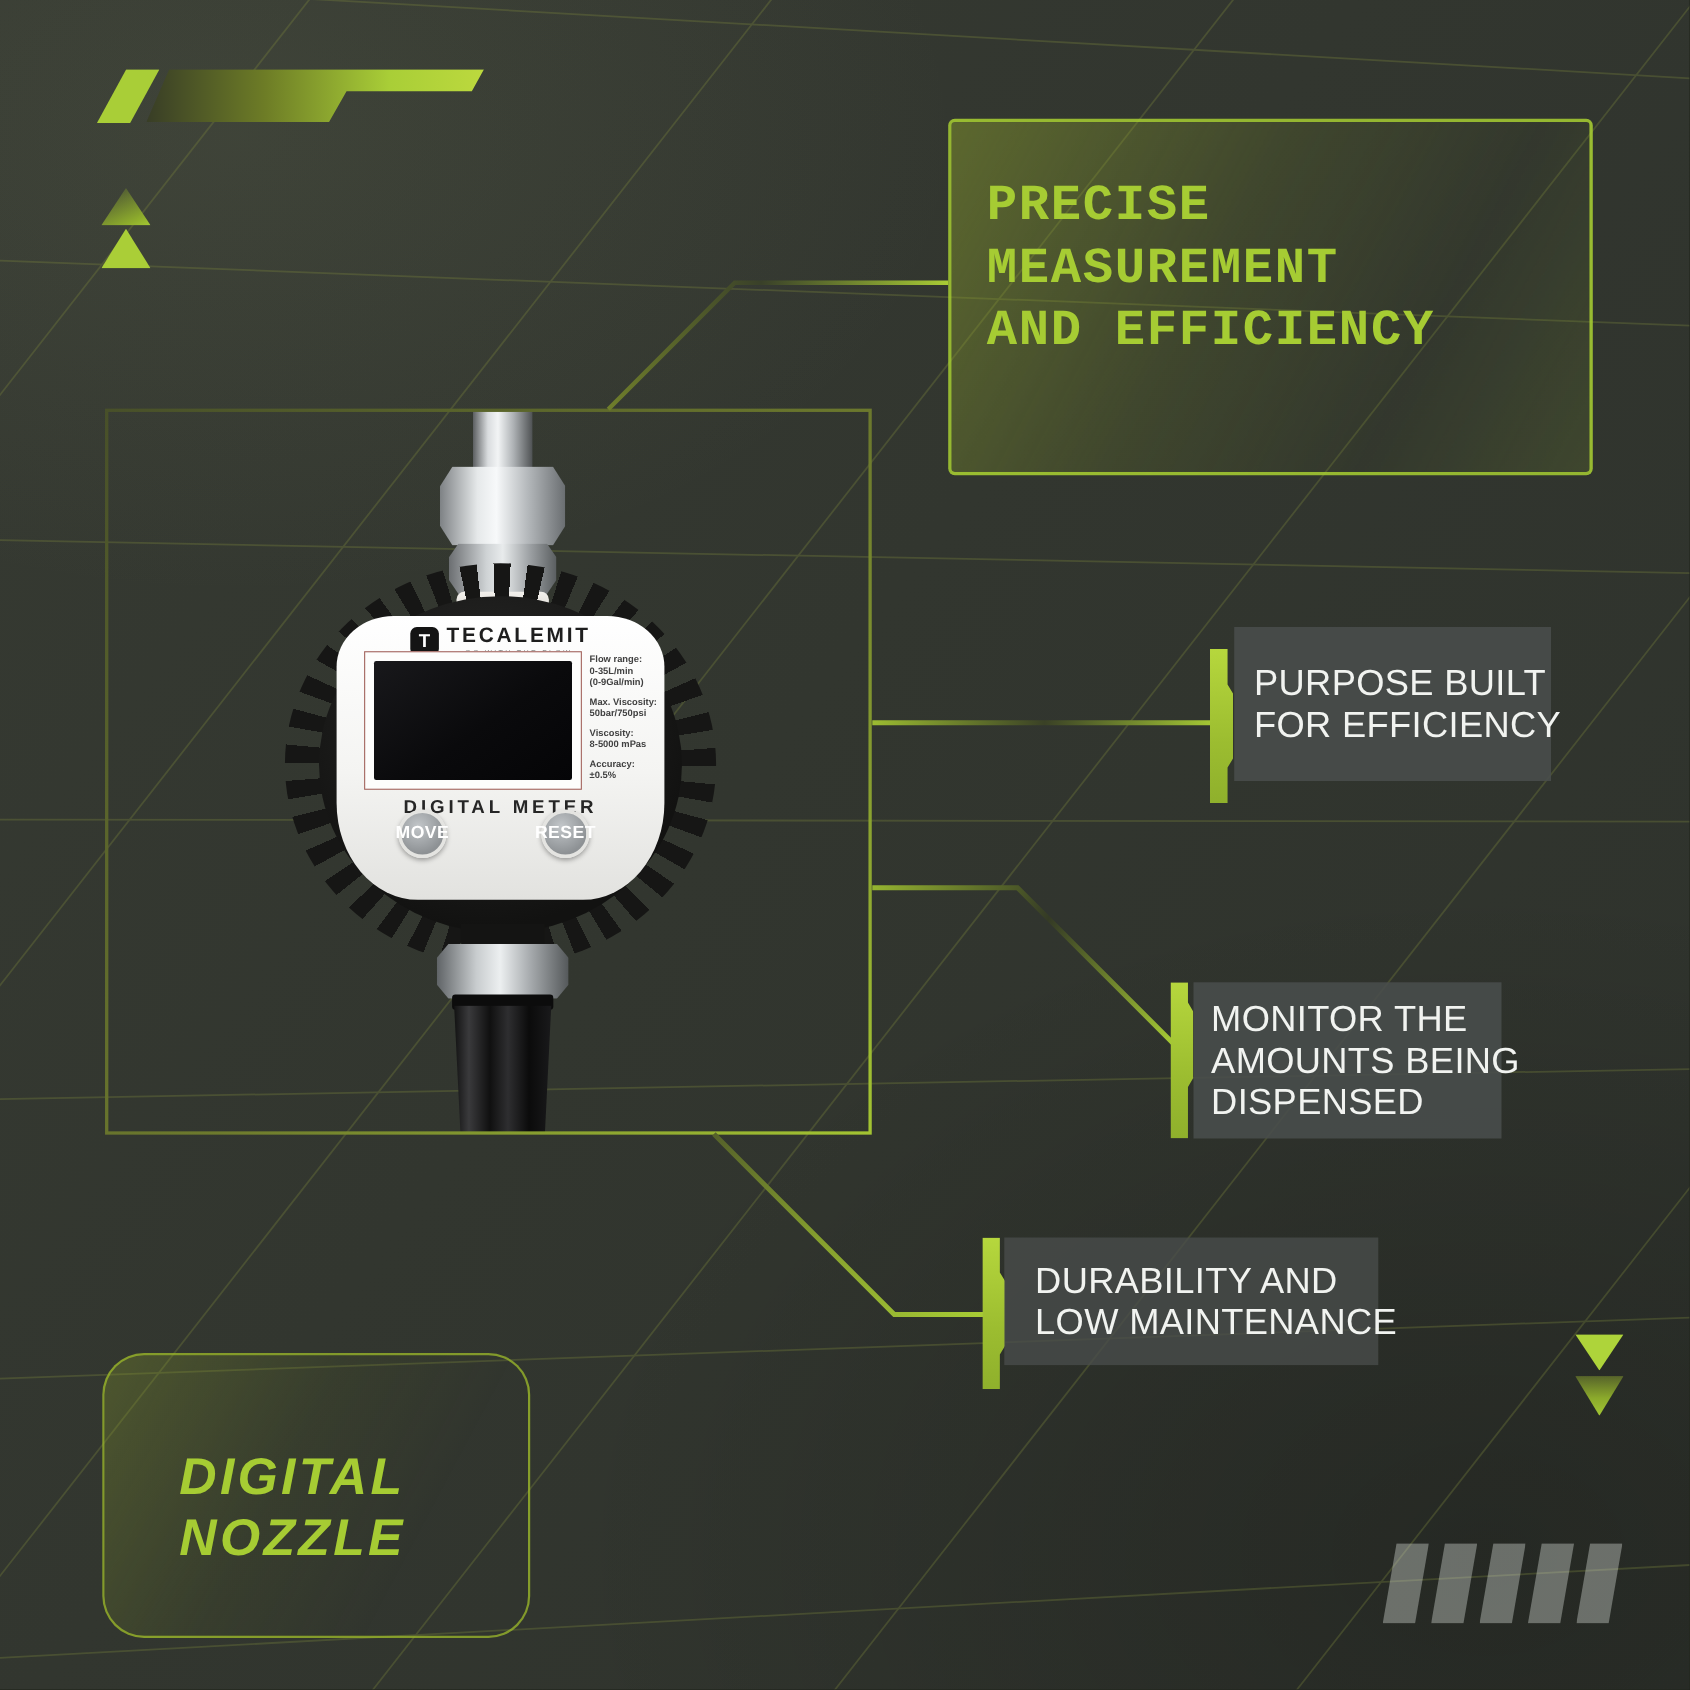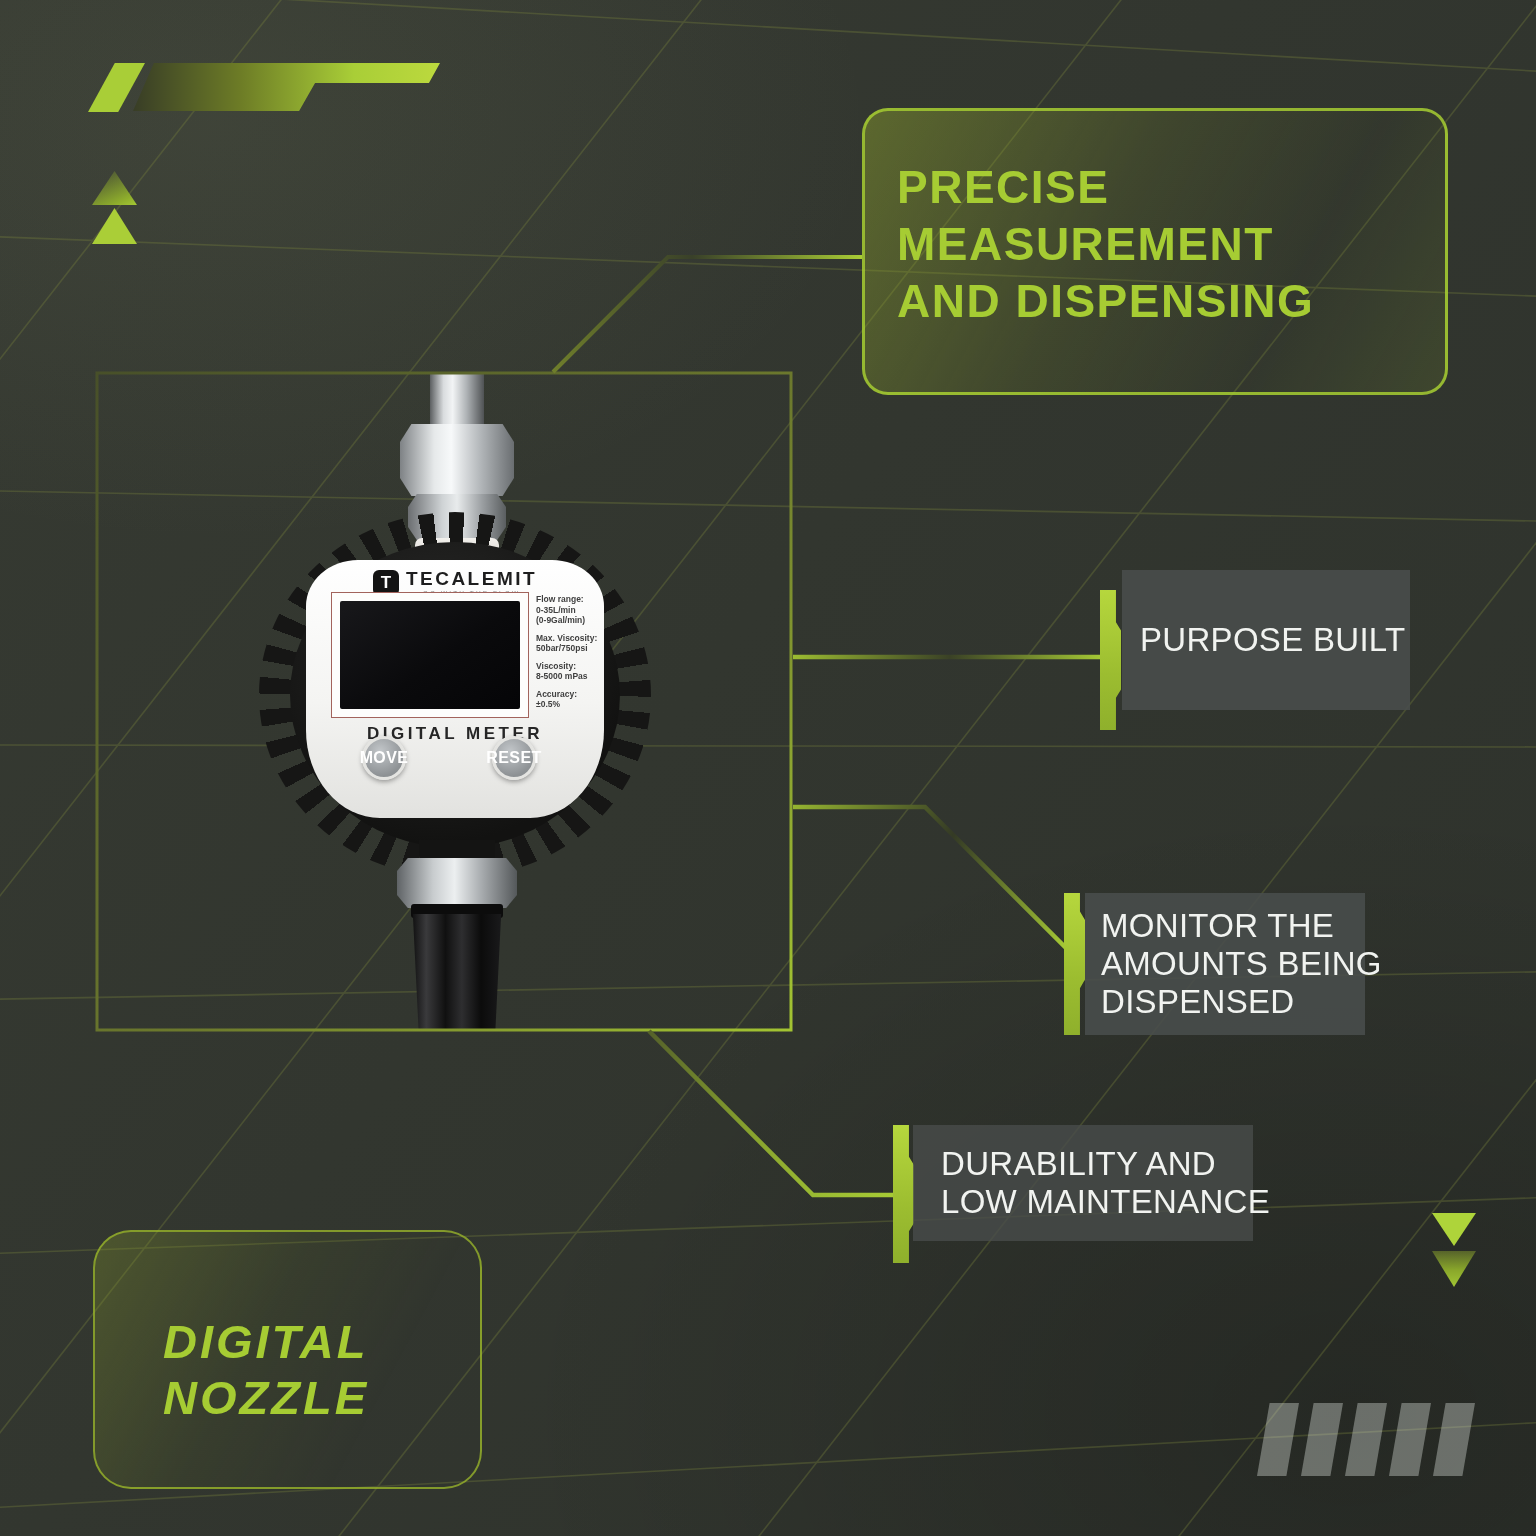--- a/index.html
+++ b/index.html
@@ -33,24 +33,25 @@
   .tri-down-1{left:1432px;top:1213px;width:44px;height:33px;background:#aed43a;}
   .tri-down-2{left:1432px;top:1251px;width:44px;height:36px;
     background:linear-gradient(180deg,rgba(125,145,45,0.55) 0%,#8ba92b 55%,#a2c634 100%);}
   .hash{left:1257px;top:1403px;width:220px;height:73px;}
   .hash span{position:absolute;top:0;width:42px;height:73px;
     background:rgba(222,226,221,0.38);
     clip-path:polygon(30% 0,100% 0,70% 100%,0 100%);}
 
   
   .title-card{
-    left:862px;top:108px;width:586px;height:287px;border-radius:26px;
+    left:862px;top:108px;width:586px;height:324px;border-radius:6px;
     border:3px solid rgba(166,204,51,0.85);
     background:linear-gradient(118deg,rgba(150,172,45,0.42) 0%,rgba(125,145,40,0.18) 42%,rgba(85,100,32,0.06) 72%,rgba(166,204,51,0.12) 100%);
     padding:48px 0 0 32px;
+    font-family:Liberation Mono, monospace;
   }
   .title-card .line{display:block;font-size:46px;font-weight:800;letter-spacing:1.5px;
     color:#a6cc33;line-height:57px;white-space:nowrap;}
 
   
   .nozzle-card{
     left:93px;top:1230px;width:389px;height:259px;border-radius:38px;
     border:2.5px solid rgba(154,182,42,0.78);
     background:linear-gradient(118deg,rgba(140,160,45,0.30) 0%,rgba(110,130,35,0.10) 42%,rgba(0,0,0,0) 72%);
     padding:82px 0 0 68px;
@@ -244,26 +245,27 @@
     <rect x="97" y="373" width="694" height="657" stroke="url(#gframe)" stroke-width="3"></rect>
     <path d="M862 257 H668 L553 372" stroke="url(#g1)" stroke-width="4"></path>
     <path d="M793 657 H1106" stroke="url(#g2)" stroke-width="4.5"></path>
     <path d="M793 807 H925 L1068 950" stroke="url(#g3)" stroke-width="4.5"></path>
     <path d="M649 1031 L813 1195 H897" stroke="url(#g4)" stroke-width="4.5"></path>
   </svg>
 
   <section class="card title-card">
     <span class="line">PRECISE</span>
     <span class="line">MEASUREMENT</span>
-    <span class="line">AND DISPENSING</span>
+    <span class="line">AND EFFICIENCY</span>
   </section>
 
   <div class="bar bar-1"></div>
   <section class="callout callout-1">
     <span class="cl">PURPOSE BUILT</span>
+    <span class="cl">FOR EFFICIENCY</span>
   </section>
 
   <div class="bar bar-2"></div>
   <section class="callout callout-2">
     <span class="cl">MONITOR THE</span>
     <span class="cl">AMOUNTS BEING</span>
     <span class="cl">DISPENSED</span>
   </section>
 
   <div class="bar bar-3"></div>

